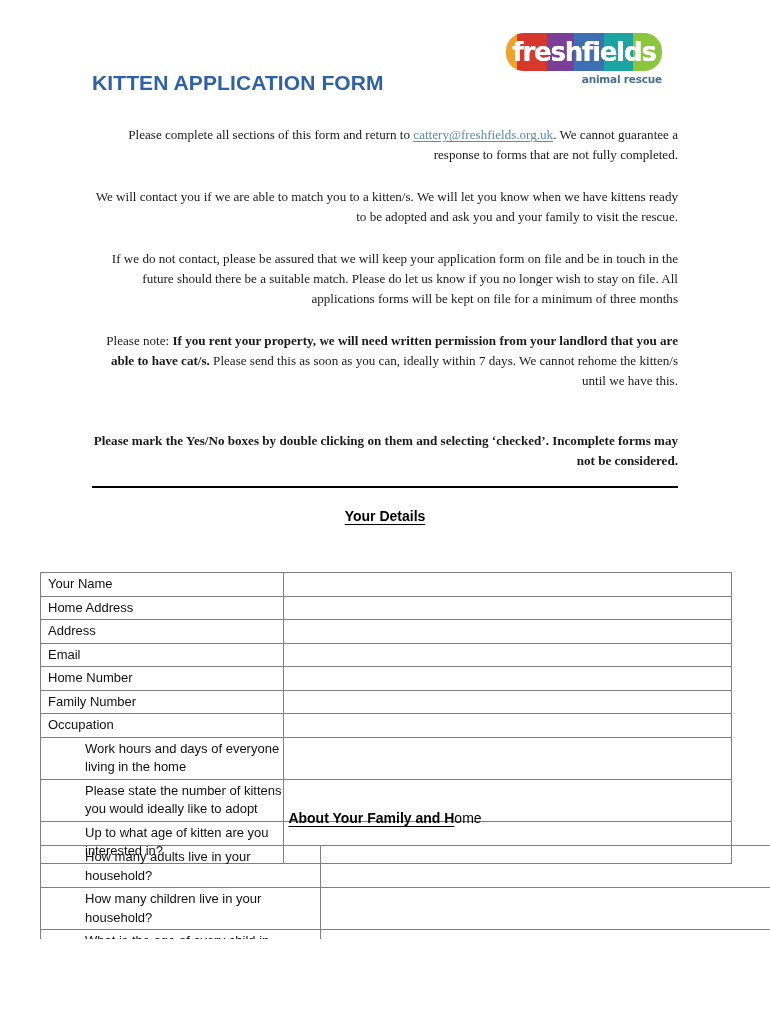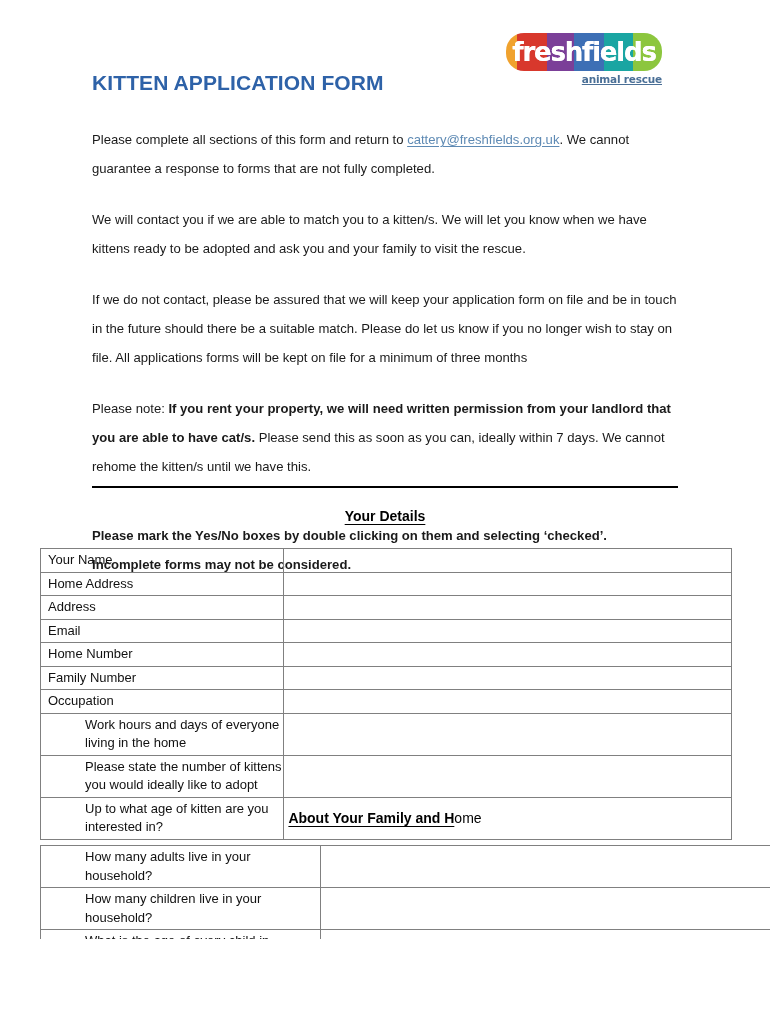--- a/index.html
+++ b/index.html
@@ -56,21 +56,20 @@
     text-shadow: 0 0 0 #fff;
   }
   .logo-tagline {
     margin-top: 2px;
     text-align: right;
     font-family: "DejaVu Sans", sans-serif;
     font-weight: bold;
     font-size: 10.5px;
     color: #4a6f96;
     letter-spacing: -0.2px;
-    text-decoration: underline;
   }
 
   
   .doc-title {
     position: absolute;
     left: 92px;
     top: 71px;
     font-size: 21px;
     font-weight: bold;
     color: #2e62a8;
@@ -80,24 +79,25 @@
 
   
   .body-area {
     position: absolute;
     left: 92px;
     top: 125px;
     width: 586px;
   }
   .para {
     font-size: 13.1px;
-    line-height: 29px;
+    line-height: 20px;
     color: #1a1a1a;
     margin: 0 0 22px 0;
-    text-align: left;
+    text-align: right;
+    font-family: Liberation Serif, serif;
   }
   .para a.maillink {
     color: #5e8ab4;
     text-decoration: underline;
     text-underline-offset: 2px;
   }
   .bold { font-weight: bold; }
   .para.allbold {
     font-weight: bold;
     margin-top: 40px;
@@ -148,21 +148,21 @@
     line-height: 18.5px;
     color: #111111;
     padding: 2px 0 2px 7px;
     vertical-align: top;
   }
   table.form-table td.label-cell { width: 235px; }
   table.form-table td.value-cell { width: 443px; padding-left: 4px; }
   table.form-table tr.single td { height: 18px; }
   table.form-table tr.double td { height: 37px; padding-left: 44px; }
 
-  #table-your-details { top: 548px; }
+  #table-your-details { top: 572px; }
   #table-about-family { top: 845px; }
 
   
   .bottom-clip {
     position: absolute;
     left: 0;
     top: 939px;
     width: 770px;
     height: 85px;
     background: #ffffff;

